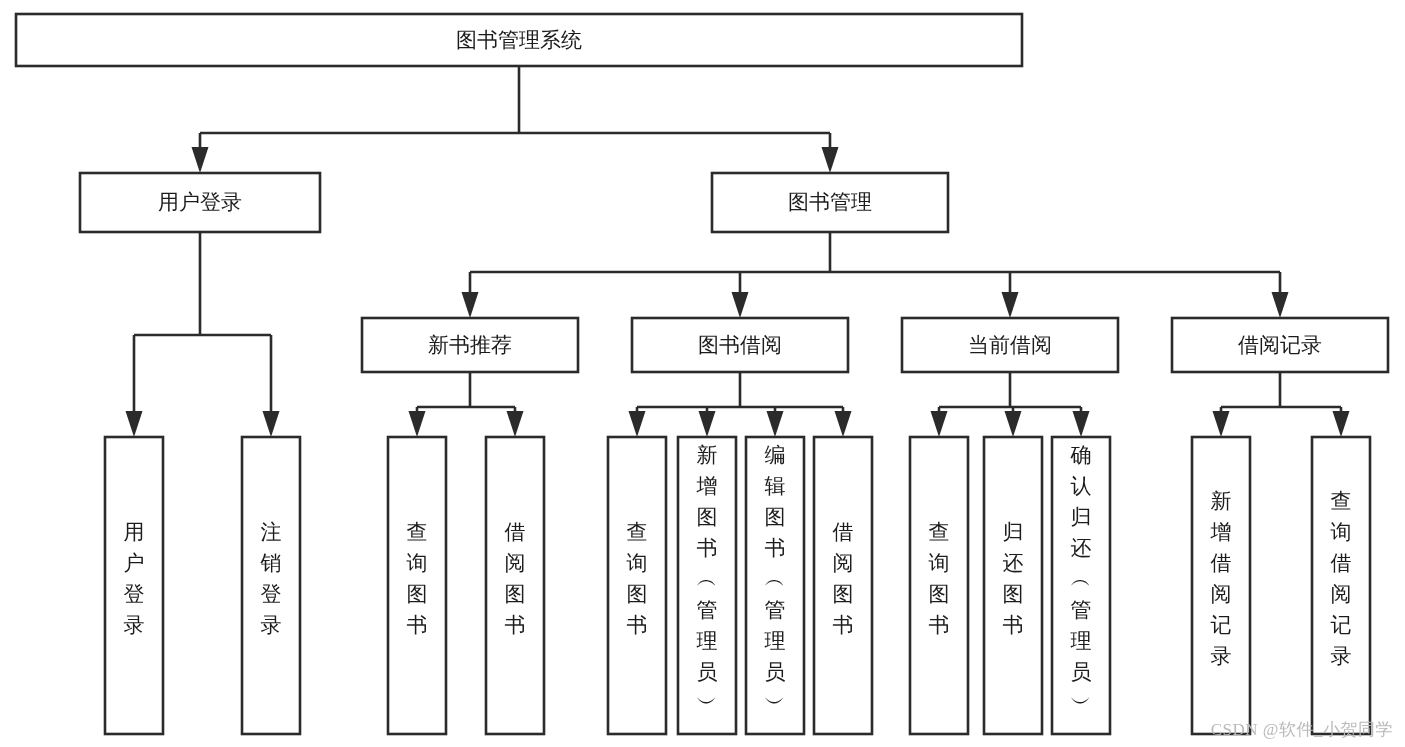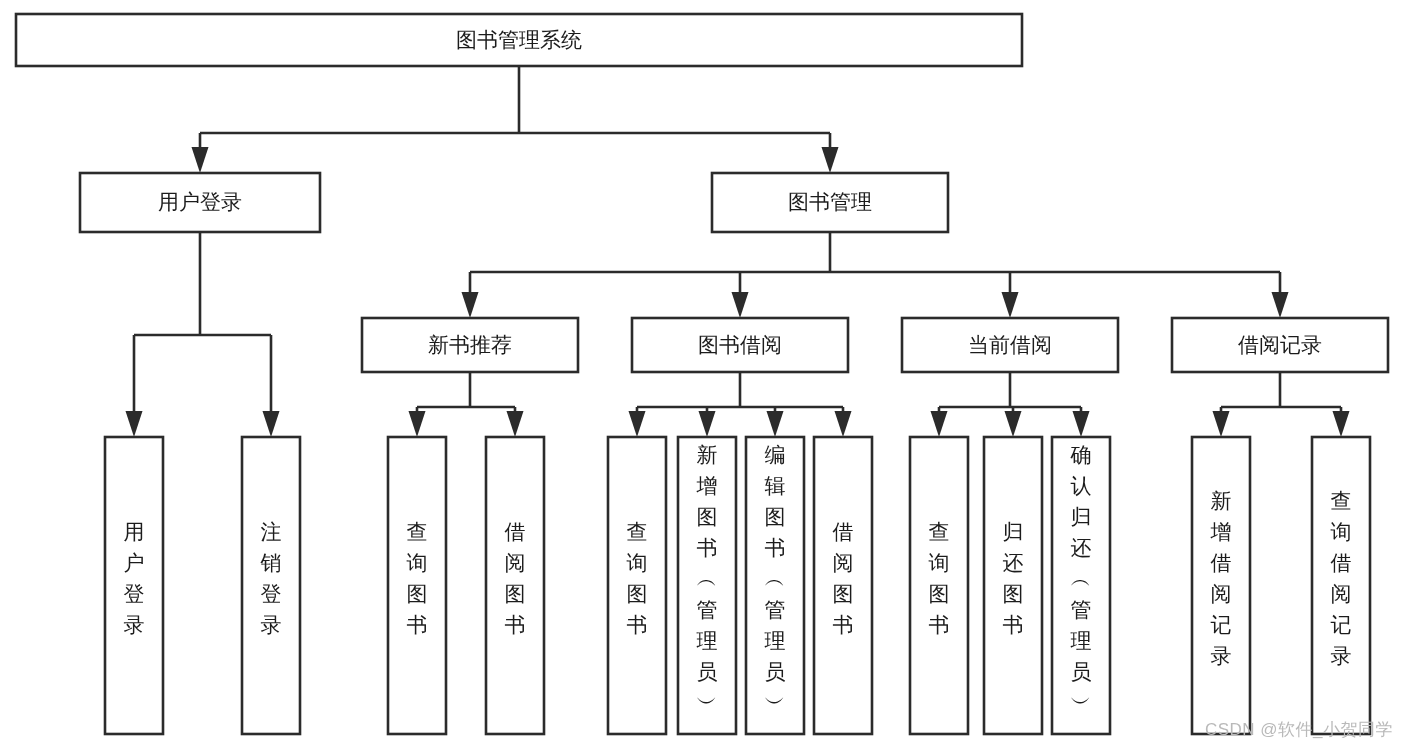--- a/index.html
+++ b/index.html
@@ -56,21 +56,21 @@
     font-family: "Liberation Sans", "DejaVu Sans", sans-serif;
     font-size: 21px;
     text-anchor: middle;
   }
   .watermark {
     position: absolute;
     right: 12px;
     bottom: 6px;
     color: #b9b9b9;
     font-size: 17px;
-    font-family: Liberation Sans, sans-serif;
+    font-family: Liberation Serif, serif;
     letter-spacing: 0.5px;
     white-space: nowrap;
     user-select: none;
   }
 </style>
 </head>
 <body>
 
 <div id="diagram-root">
 

